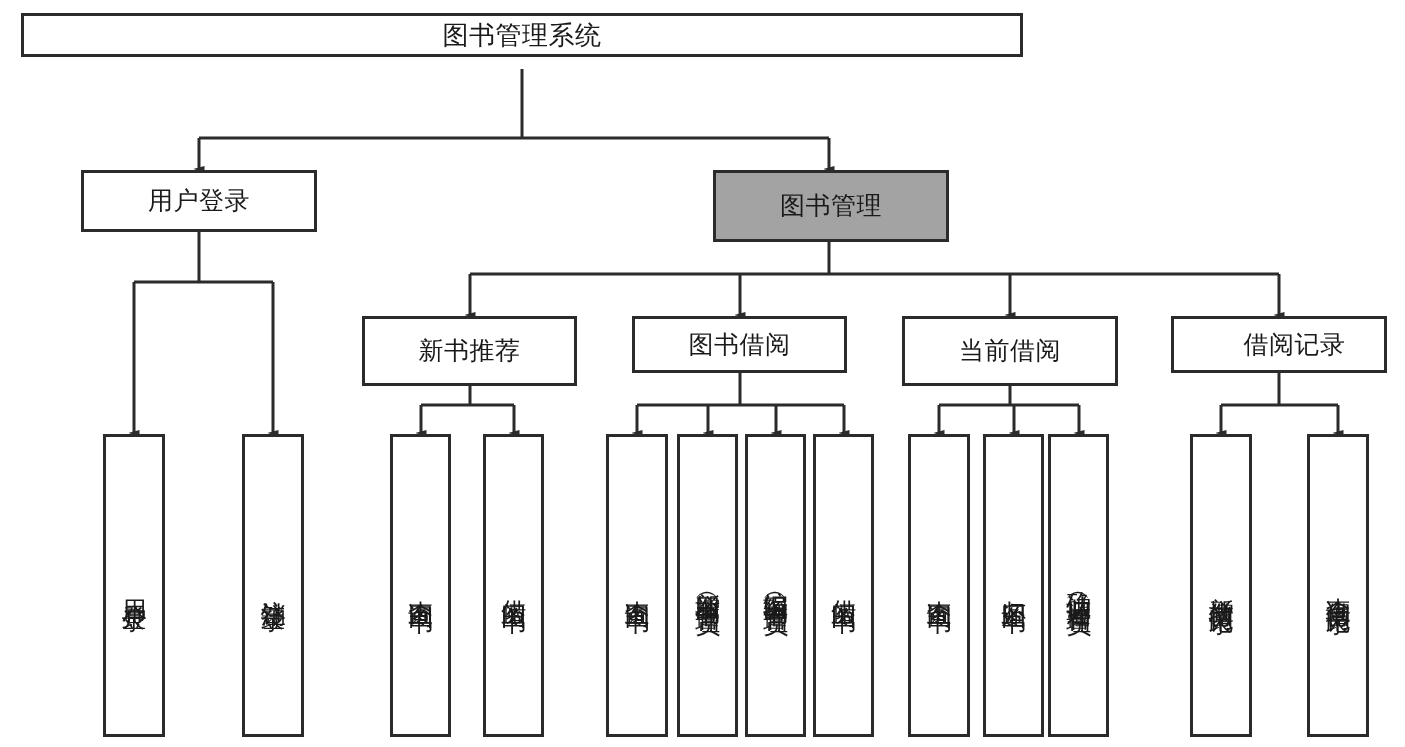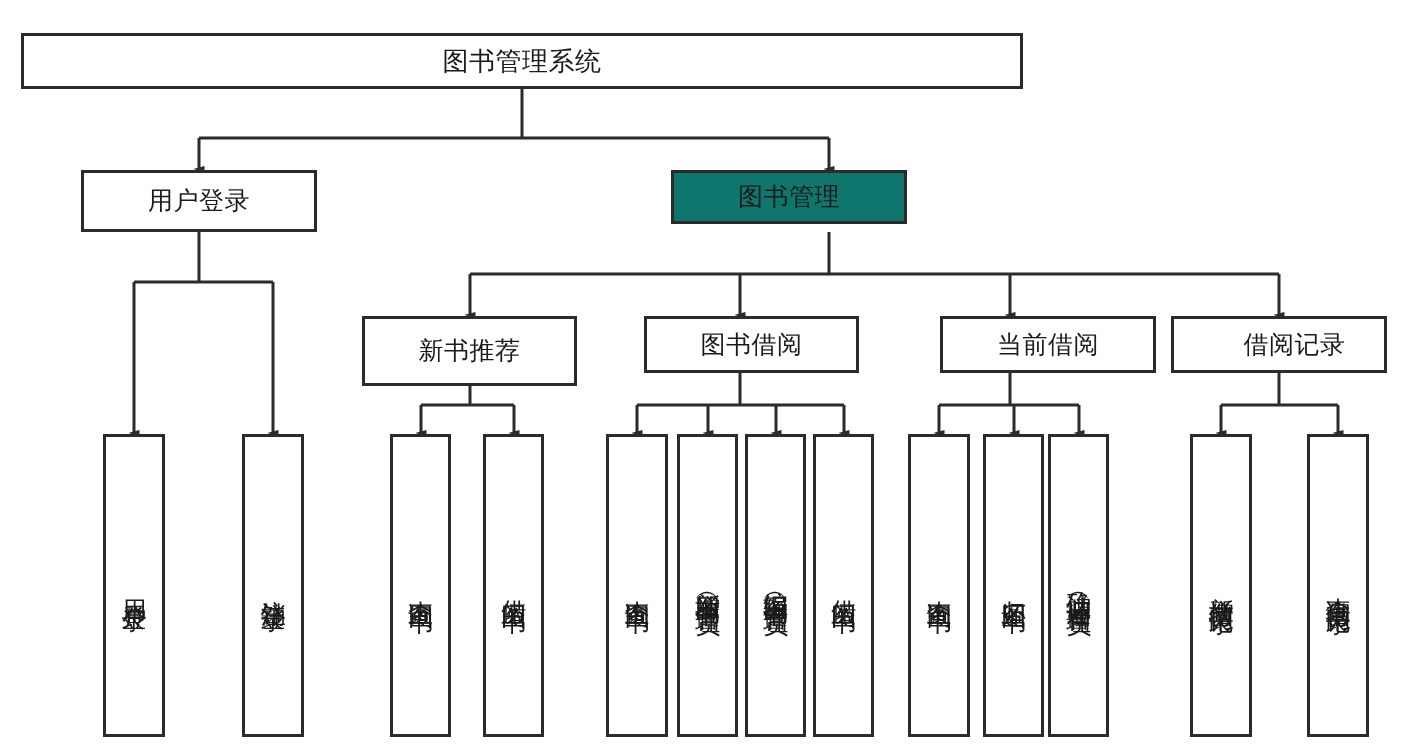--- a/index.html
+++ b/index.html
@@ -108,36 +108,36 @@
         <line x1="939" y1="405" x2="939" y2="433" stroke="#2b2b2b" stroke-width="3" marker-end="url(#arrowhead)"></line>
         <line x1="1014" y1="405" x2="1014" y2="433" stroke="#2b2b2b" stroke-width="3" marker-end="url(#arrowhead)"></line>
         <line x1="1079" y1="405" x2="1079" y2="433" stroke="#2b2b2b" stroke-width="3" marker-end="url(#arrowhead)"></line>
         <line x1="1279" y1="373" x2="1279" y2="405" stroke="#2b2b2b" stroke-width="3"></line>
         <line x1="1221" y1="405" x2="1338" y2="405" stroke="#2b2b2b" stroke-width="3"></line>
         <line x1="1221" y1="405" x2="1221" y2="433" stroke="#2b2b2b" stroke-width="3" marker-end="url(#arrowhead)"></line>
         <line x1="1338" y1="405" x2="1338" y2="433" stroke="#2b2b2b" stroke-width="3" marker-end="url(#arrowhead)"></line>
       </g>
   </svg>
   <div id="node-layer">
-      <div class="node-box horizontal root" style="left: 21px; top: 13px; width: 1002px; height: 56px; border-color: rgb(43, 43, 43); background: rgb(255, 255, 255); margin-top: 20px;">
+      <div class="node-box horizontal root" style="left: 21px; top: 13px; width: 1002px; height: 44px; border-color: rgb(43, 43, 43); background: rgb(255, 255, 255);">
         <span class="node-label" style="color: rgb(26, 26, 26);">图书管理系统</span>
       </div>
       <div class="node-box horizontal" style="left: 81px; top: 170px; width: 236px; height: 62px; border-color: rgb(43, 43, 43); background: rgb(255, 255, 255);">
         <span class="node-label" style="color: rgb(26, 26, 26);">用户登录</span>
       </div>
-      <div class="node-box horizontal" style="left: 671px; top: 170px; width: 236px; height: 54px; border-color: rgb(43, 43, 43); background: #0f766e;">
+      <div class="node-box horizontal" style="left: 713px; top: 170px; width: 236px; height: 72px; border-color: rgb(43, 43, 43); background: #a3a3a3;">
         <span class="node-label" style="color: rgb(26, 26, 26);">图书管理</span>
       </div>
       <div class="node-box horizontal" style="left: 362px; top: 316px; width: 215px; height: 70px; border-color: rgb(43, 43, 43); background: rgb(255, 255, 255);">
         <span class="node-label" style="color: rgb(26, 26, 26);">新书推荐</span>
       </div>
-      <div class="node-box horizontal" style="left: 632px; top: 316px; width: 215px; height: 57px; border-color: rgb(43, 43, 43); background: rgb(255, 255, 255); margin-left: 12px;">
+      <div class="node-box horizontal" style="left: 632px; top: 316px; width: 215px; height: 57px; border-color: rgb(43, 43, 43); background: rgb(255, 255, 255);">
         <span class="node-label" style="color: rgb(26, 26, 26);">图书借阅</span>
       </div>
-      <div class="node-box horizontal" style="left: 902px; top: 316px; width: 216px; height: 57px; border-color: rgb(43, 43, 43); background: rgb(255, 255, 255); margin-left: 38px;">
+      <div class="node-box horizontal" style="left: 902px; top: 316px; width: 216px; height: 70px; border-color: rgb(43, 43, 43); background: rgb(255, 255, 255);">
         <span class="node-label" style="color: rgb(26, 26, 26);">当前借阅</span>
       </div>
       <div class="node-box horizontal" style="left: 1171px; top: 316px; width: 216px; height: 57px; border-color: rgb(43, 43, 43); background: rgb(255, 255, 255); padding-left: 31px;">
         <span class="node-label" style="color: rgb(26, 26, 26);">借阅记录</span>
       </div>
       <div class="node-box vertical" style="left: 103px; top: 434px; width: 62px; height: 303px; border-color: rgb(43, 43, 43); background: rgb(255, 255, 255);">
         <span class="node-label" style="color: rgb(26, 26, 26);">用户登录</span>
       </div>
       <div class="node-box vertical" style="left: 242px; top: 434px; width: 62px; height: 303px; border-color: rgb(43, 43, 43); background: rgb(255, 255, 255);">
         <span class="node-label" style="color: rgb(26, 26, 26);">注销登录</span>

